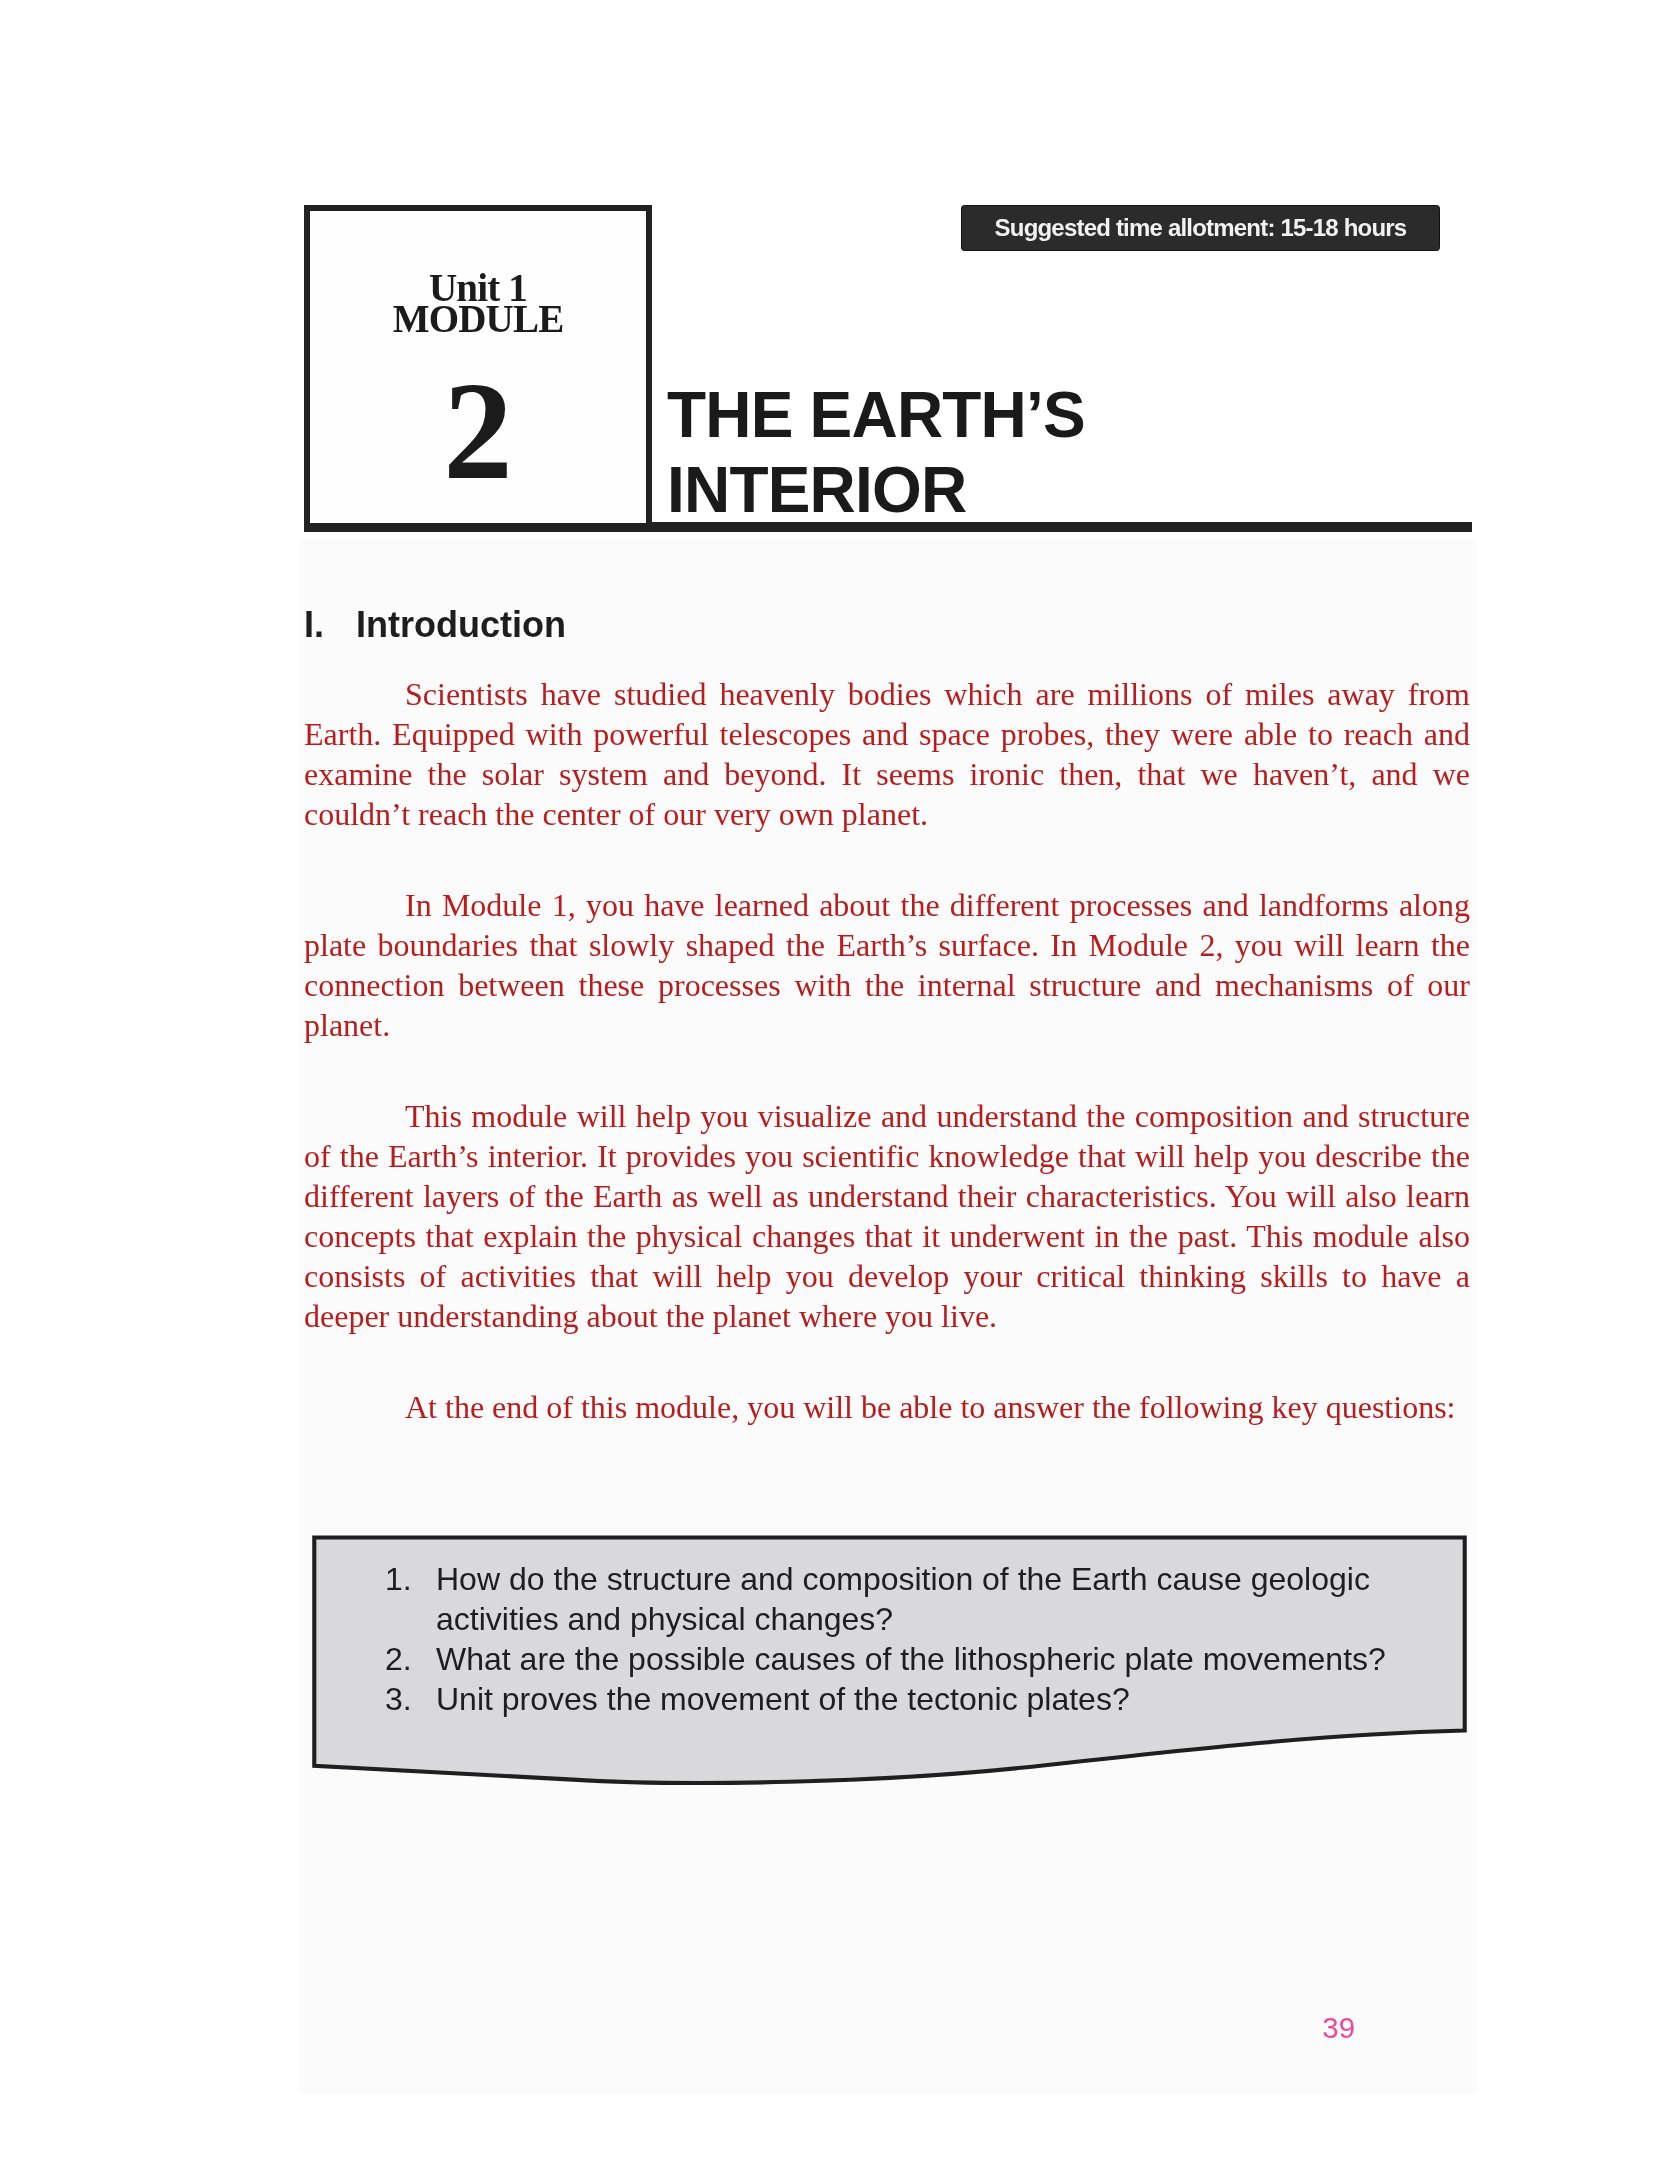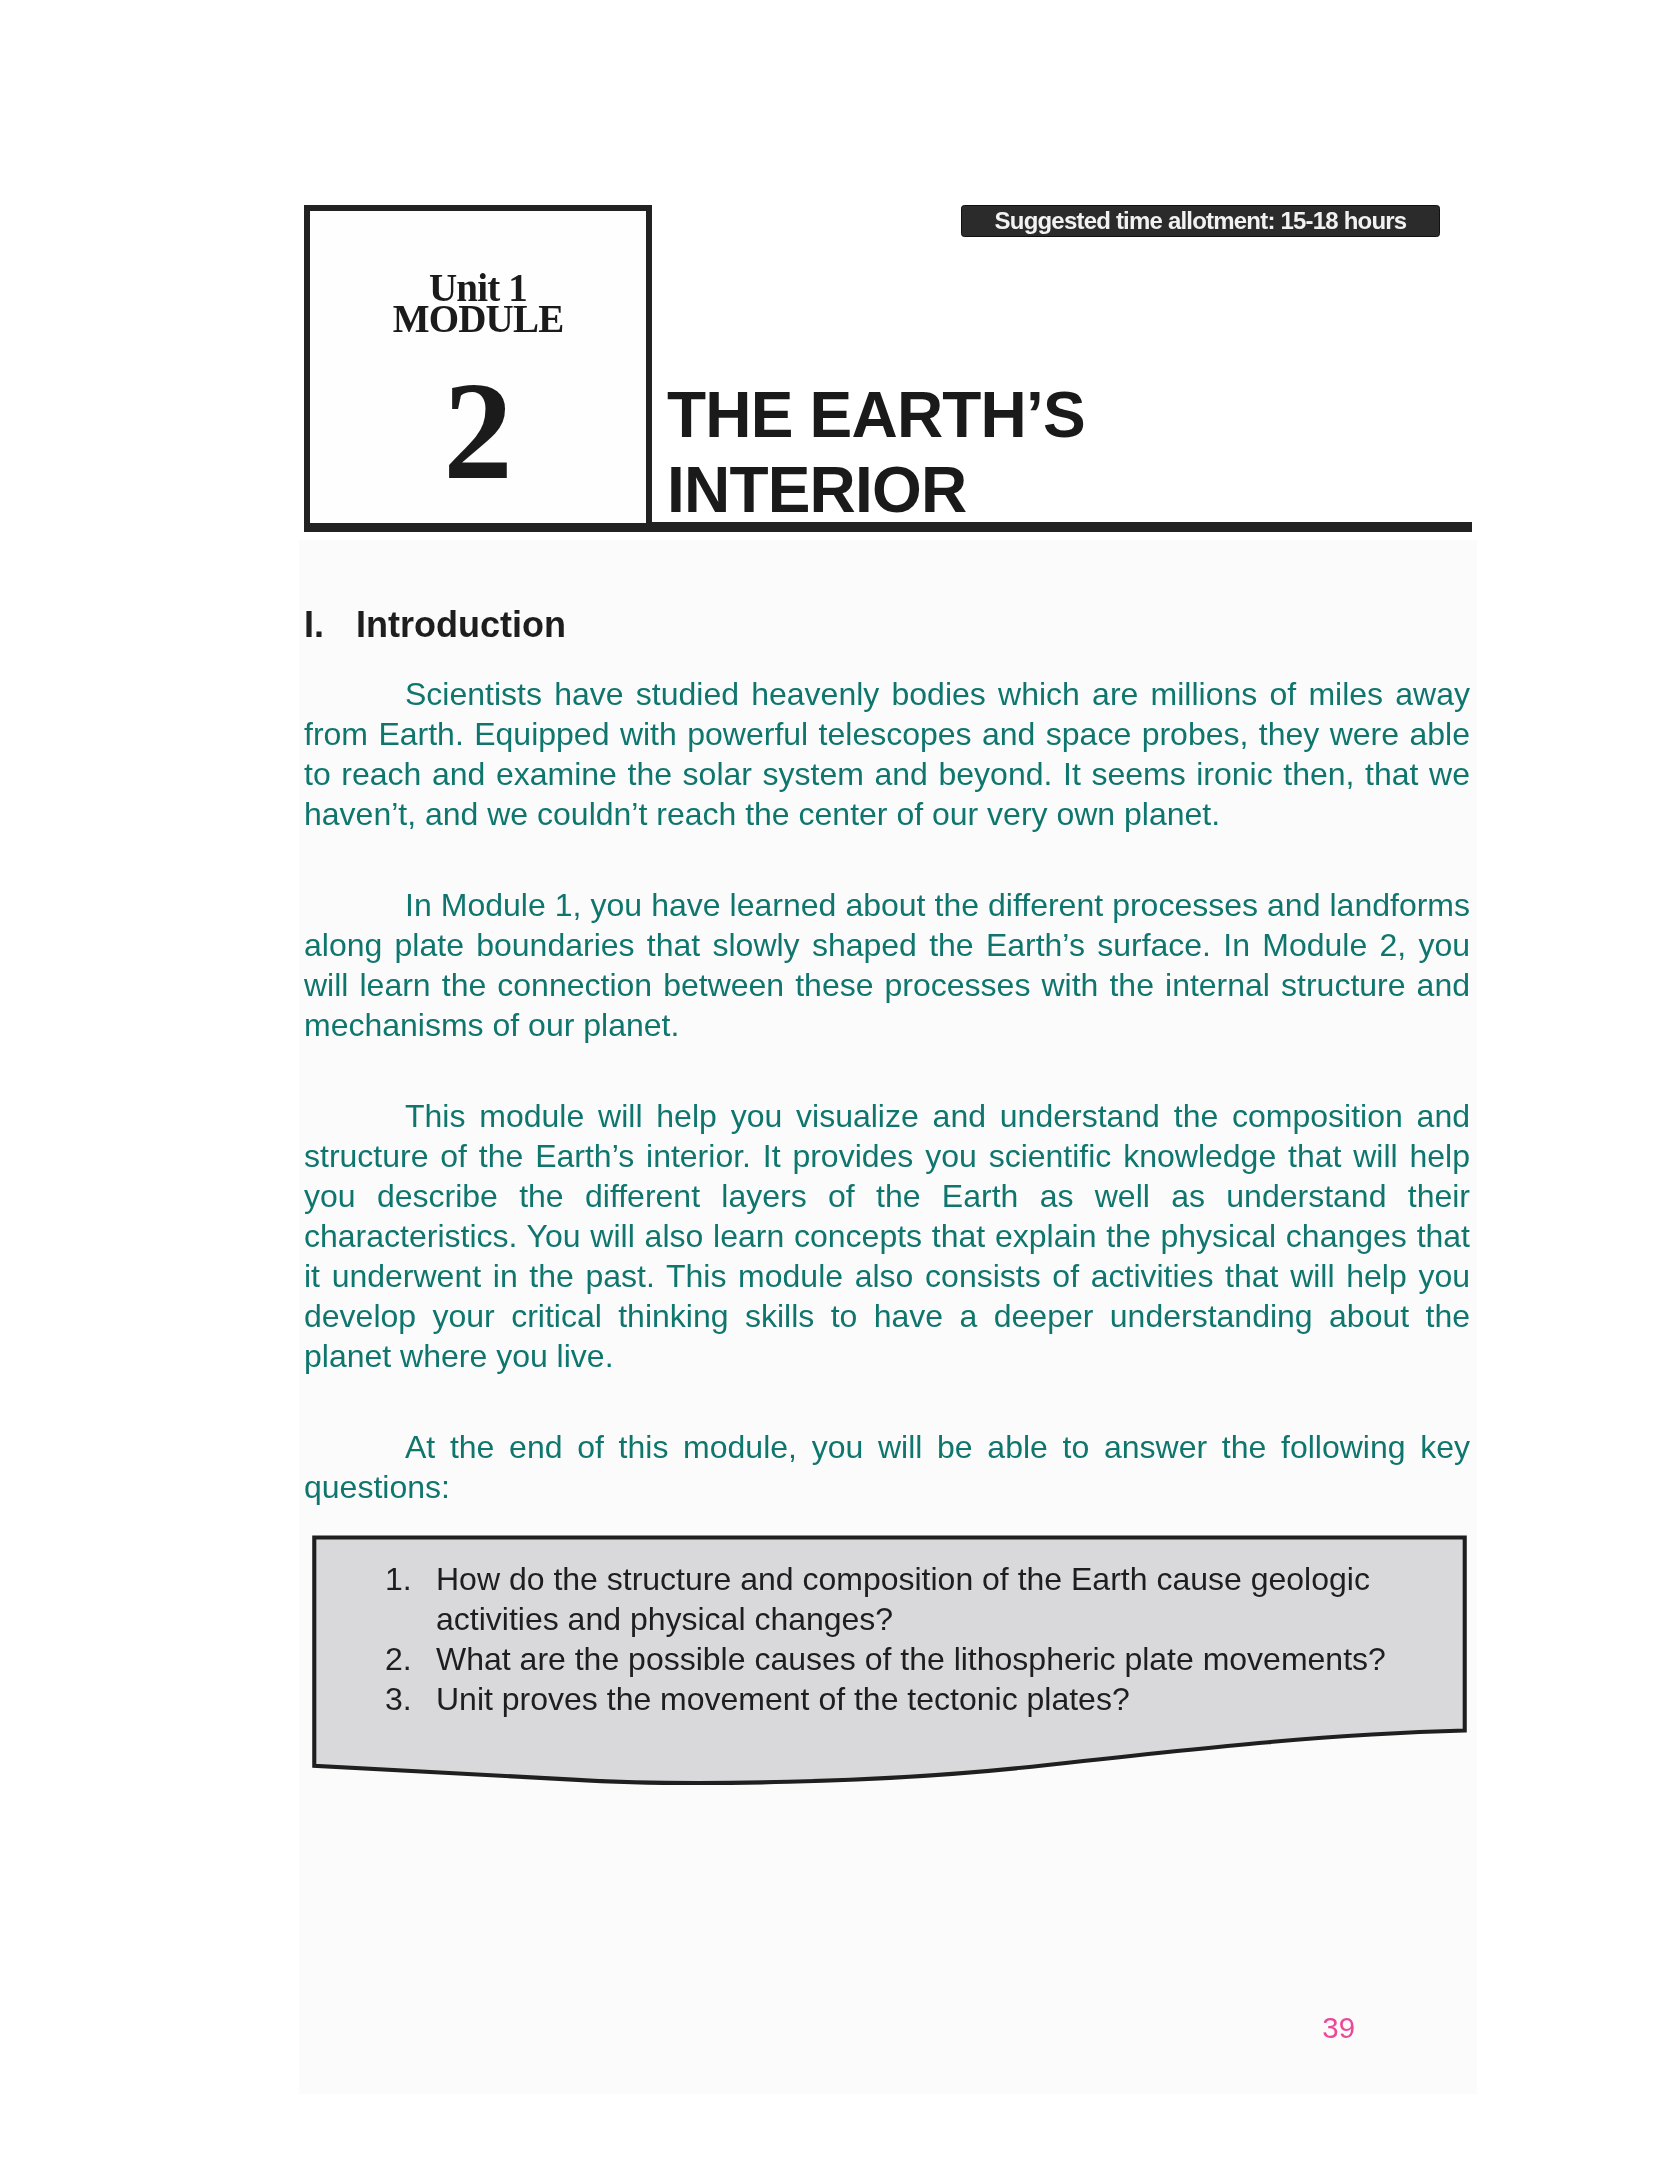--- a/index.html
+++ b/index.html
@@ -34,36 +34,36 @@
     position: absolute; left: 650px; top: 522px;
     width: 822px; height: 9.8px; background: #222;
   }
   .title {
     position: absolute; left: 667px; top: 378px;
     font-size: 64px; font-weight: bold; line-height: 75px;
     color: #1a1a1a; letter-spacing: -0.8px;
   }
   .time-badge {
     position: absolute; left: 961px; top: 205px;
-    width: 479px; height: 32px; box-sizing: border-box;
+    width: 479px; height: 46px; box-sizing: border-box;
     background: #2b2b2b; border: 1.6px solid #111; border-radius: 3.3px;
     color: #f2f2f2; font-size: 24px; font-weight: bold;
     display: flex; align-items: center; justify-content: center;
     letter-spacing: -0.8px;
   }
   .content {
     position: absolute; left: 304px; top: 604px; width: 1166px;
   }
   .section-heading {
     font-size: 36px; font-weight: bold; margin: 0 0 28px 0; color: #1e1e1e;
   }
   .section-heading .num { display: inline-block; width: 52px; }
   .para {
     font-size: 32px; line-height: 40px; text-align: justify;
-    text-indent: 101px; margin: 0 0 51px 0; color: #0f766e;
+    text-indent: 101px; margin: 0 0 51px 0; color: #b91c1c; font-family: Liberation Serif, serif;
   }
   .callout {
     position: absolute; left: 311px; top: 1534px; width: 1157px; height: 254px;
   }
   .callout svg { position: absolute; left: 0; top: 0; }
   .questions {
     position: absolute; left: 74px; top: 24.5px; width: 1063px;
     margin: 0; padding: 0; list-style: none;
     font-size: 32px; line-height: 40px; color: #1e1e1e;
   }

